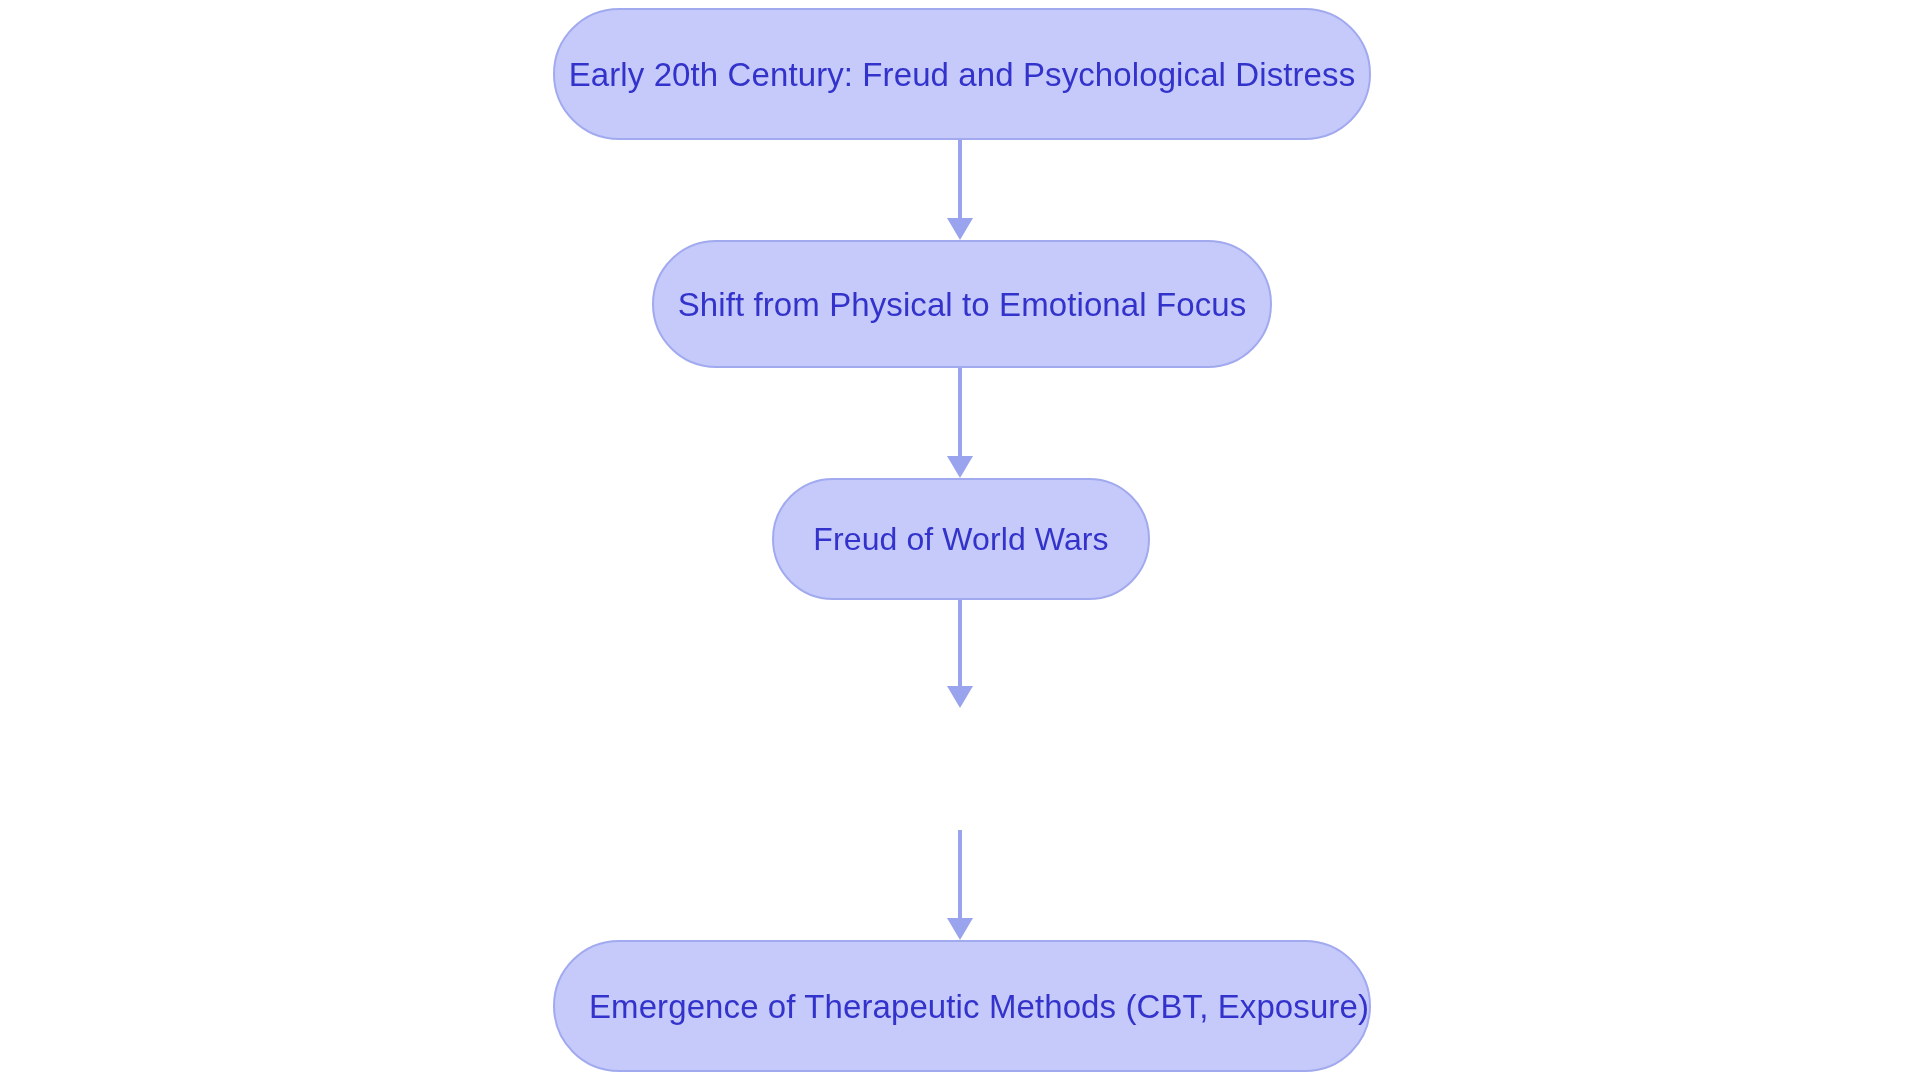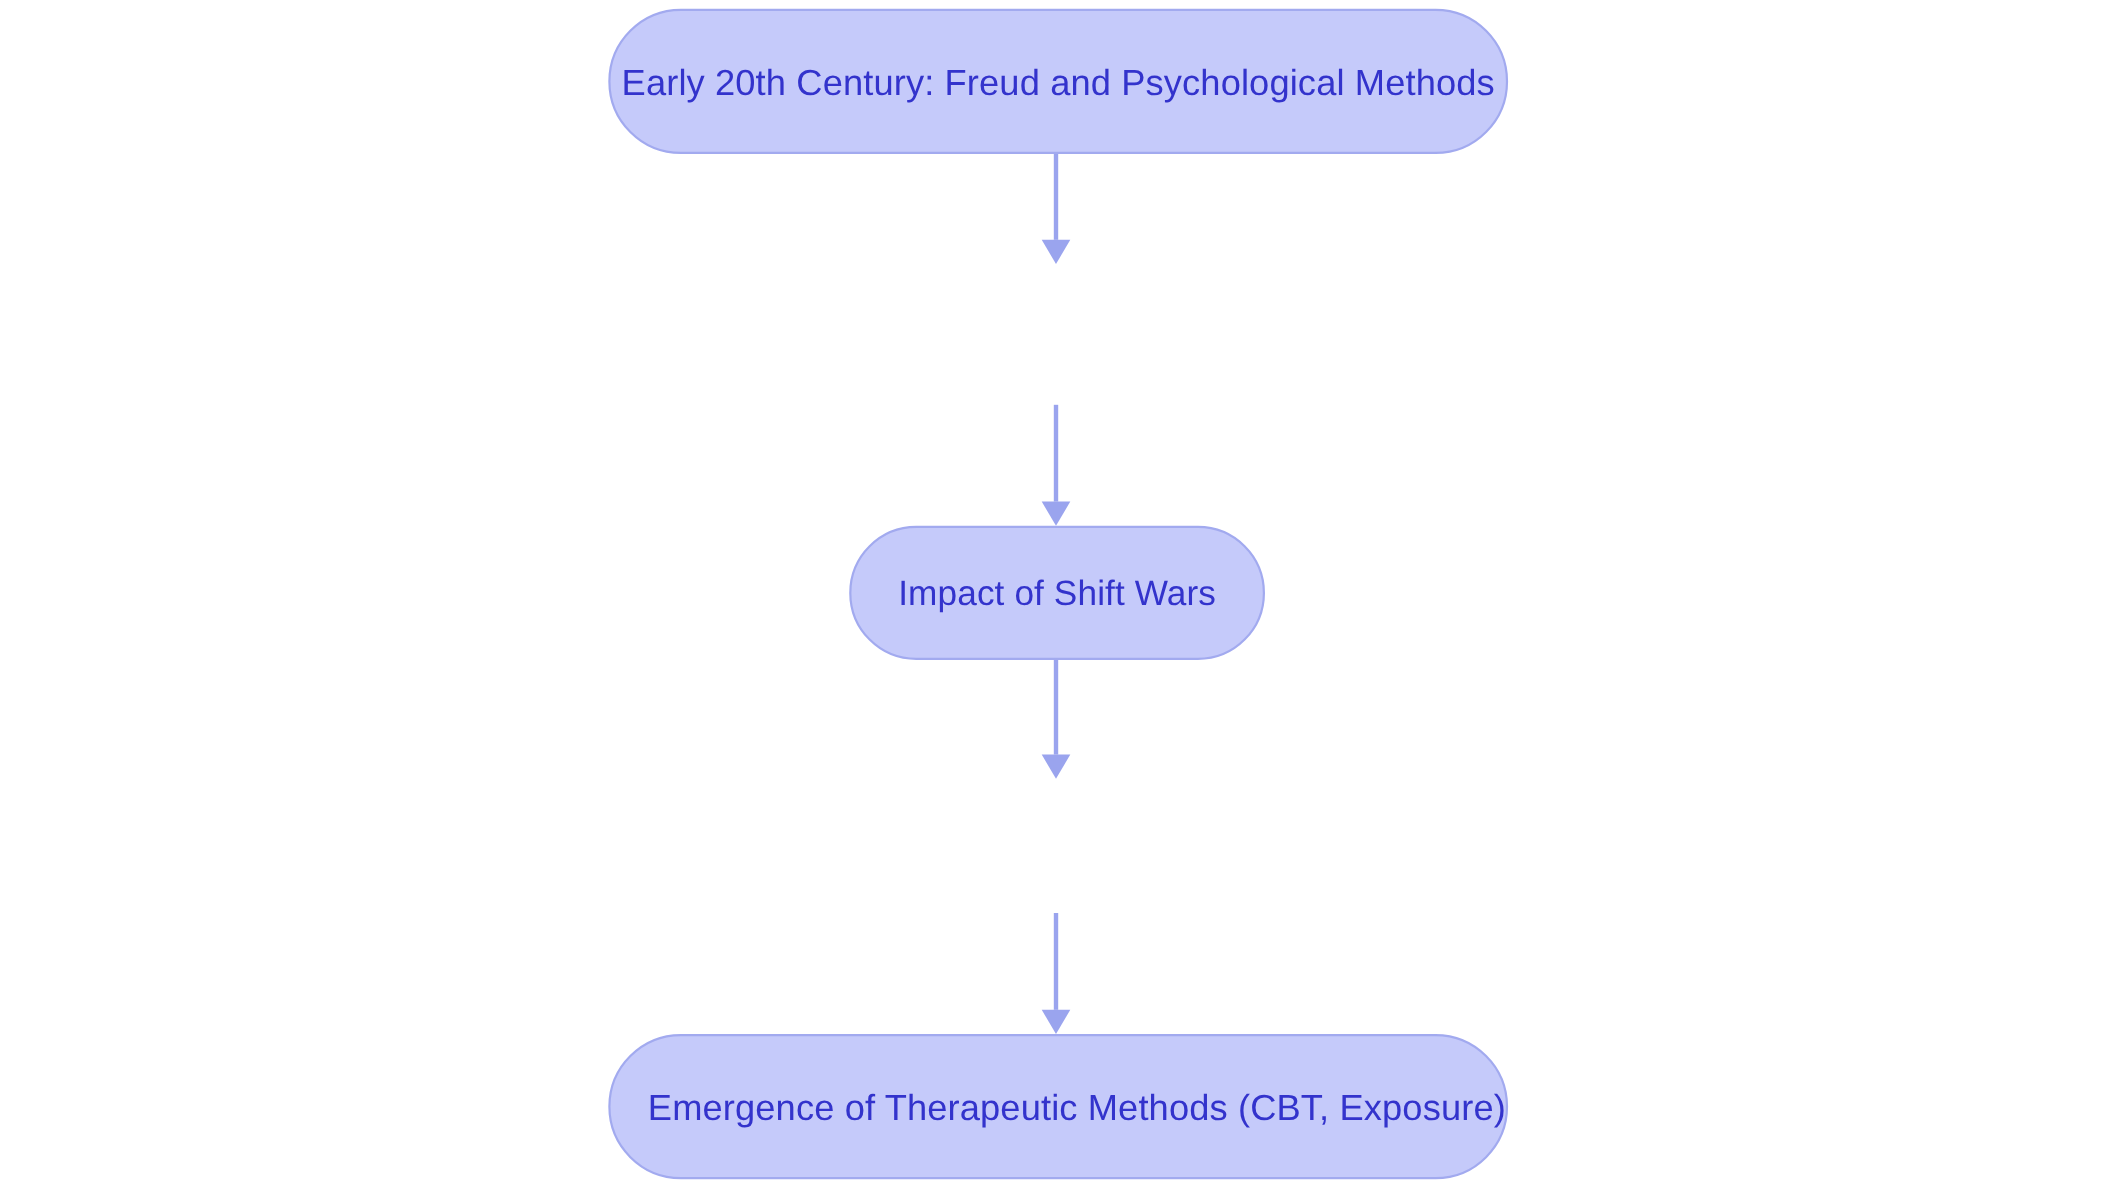--- a/index.html
+++ b/index.html
@@ -88,36 +88,39 @@
 
   #connector-3 { left: 940px; top: 830px; width: 40px; height: 110px; }
   #connector-3 .connector-line { height: 88px; }
 </style>
 </head>
 <body>
 
 <div id="flow-canvas">
 
   <div class="node" id="node-0">
-    <span class="node-label">Early 20th Century: Freud and Psychological Methods</span>
+    <span class="node-label">Early 20th Century: Freud and Psychological Distress</span>
   </div>
 
   <div class="connector" id="connector-0">
     <div class="connector-line"></div>
     <div class="connector-head"></div>
   </div>
 
+  <div class="node" id="node-1">
+    <span class="node-label">Shift from Physical to Emotional Focus</span>
+  </div>
 
   <div class="connector" id="connector-1">
     <div class="connector-line"></div>
     <div class="connector-head"></div>
   </div>
 
   <div class="node" id="node-2">
-    <span class="node-label">Impact of Shift Wars</span>
+    <span class="node-label">Freud of World Wars</span>
   </div>
 
   <div class="connector" id="connector-2">
     <div class="connector-line"></div>
     <div class="connector-head"></div>
   </div>
 
 
   <div class="connector" id="connector-3">
     <div class="connector-line"></div>

